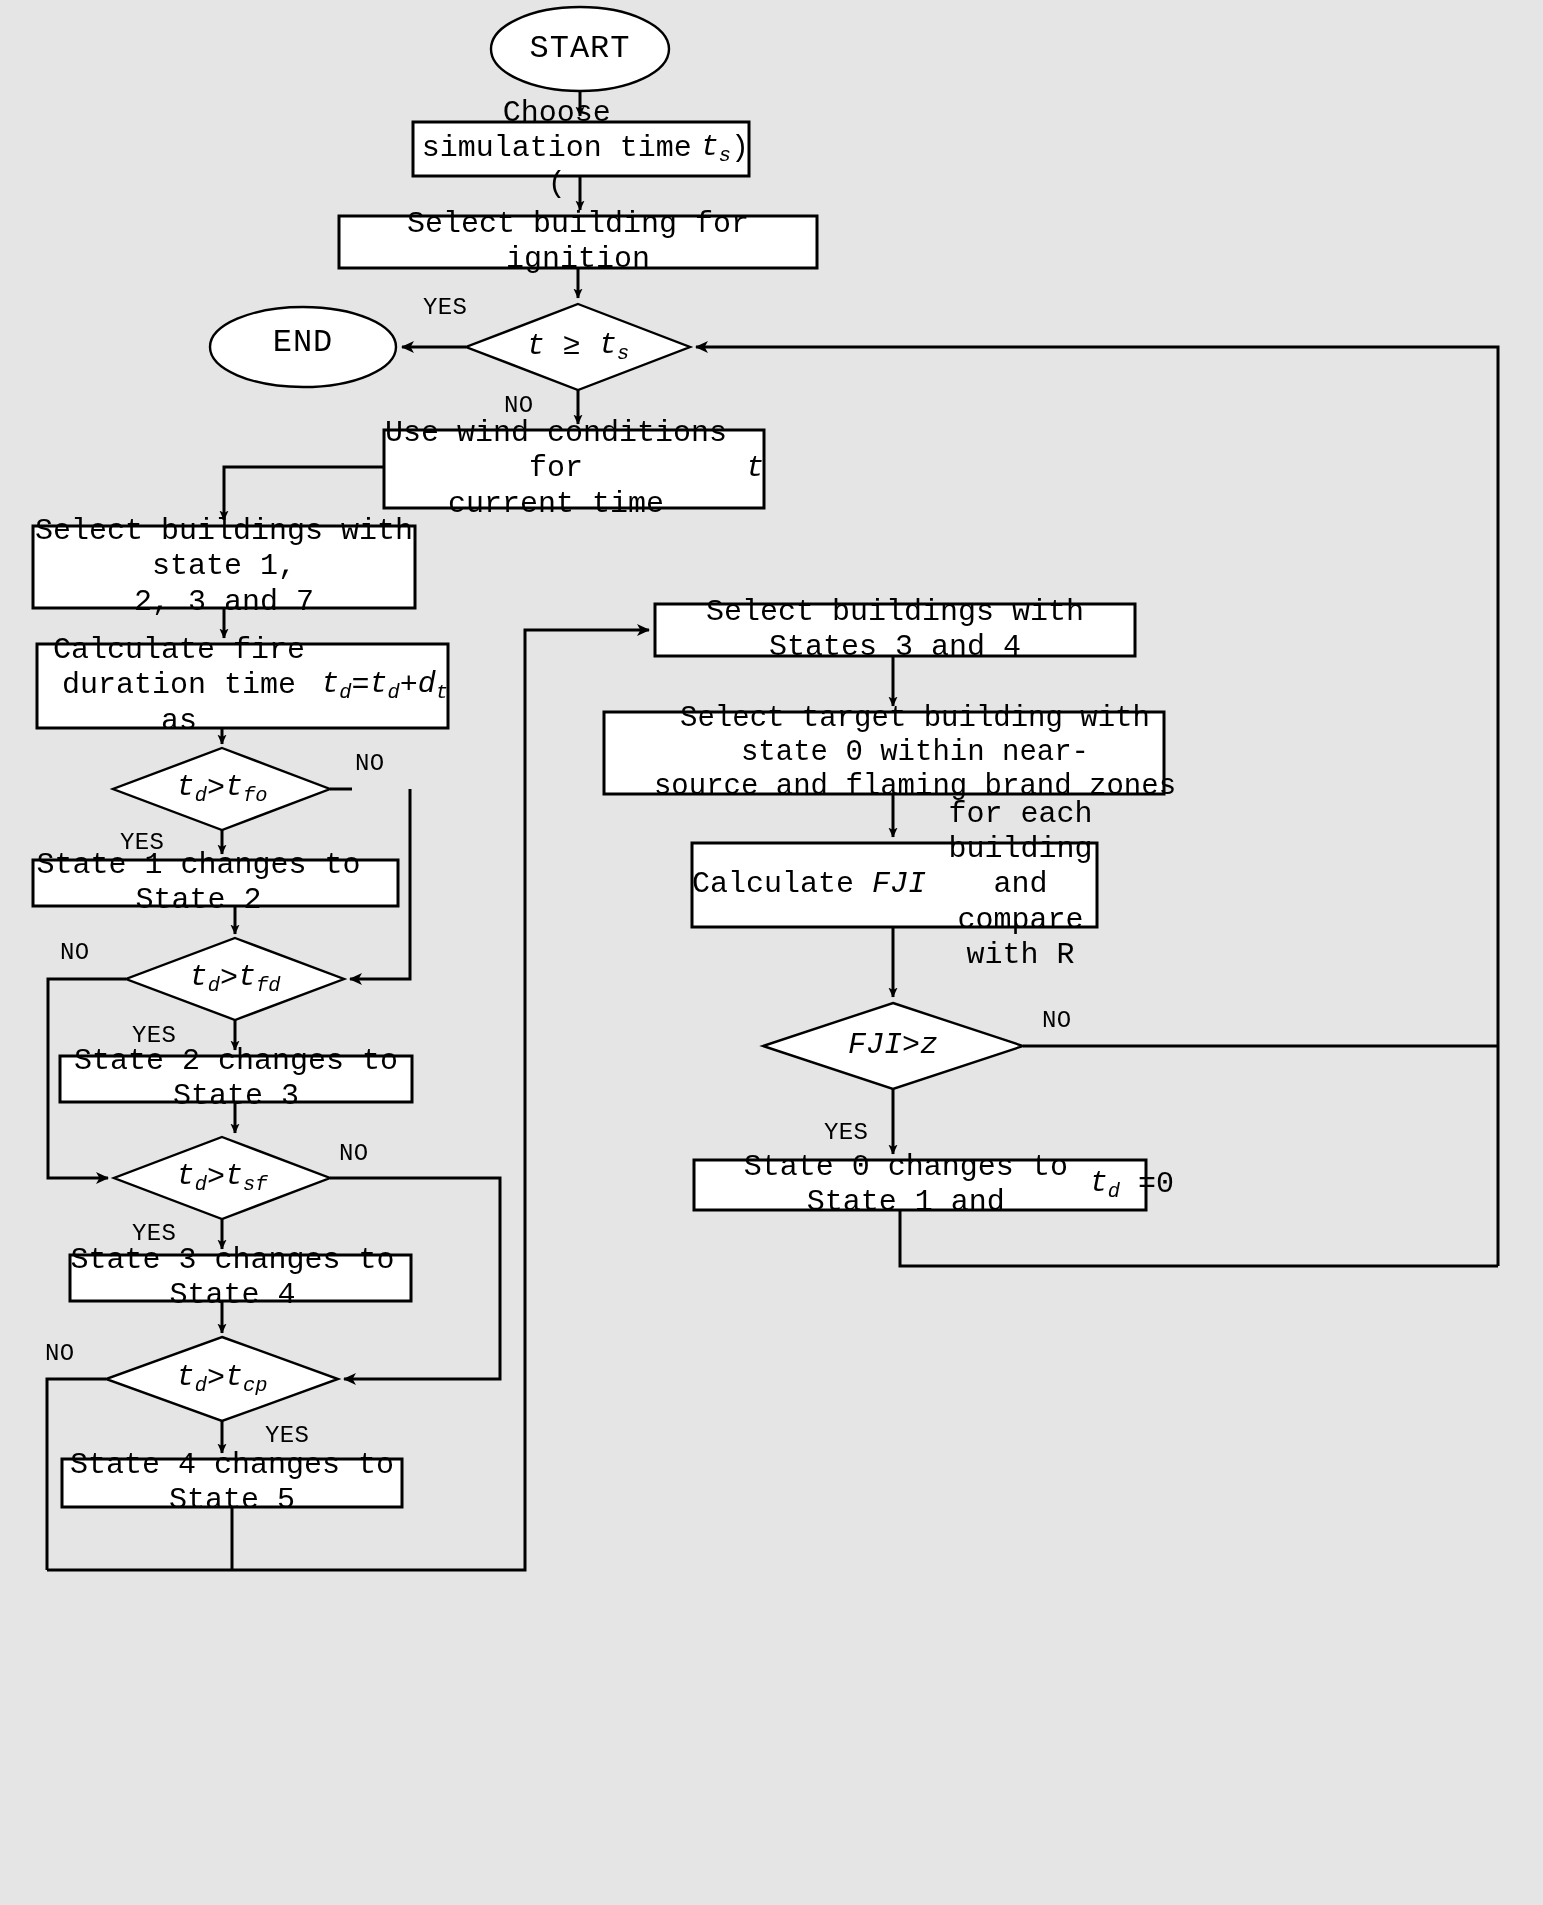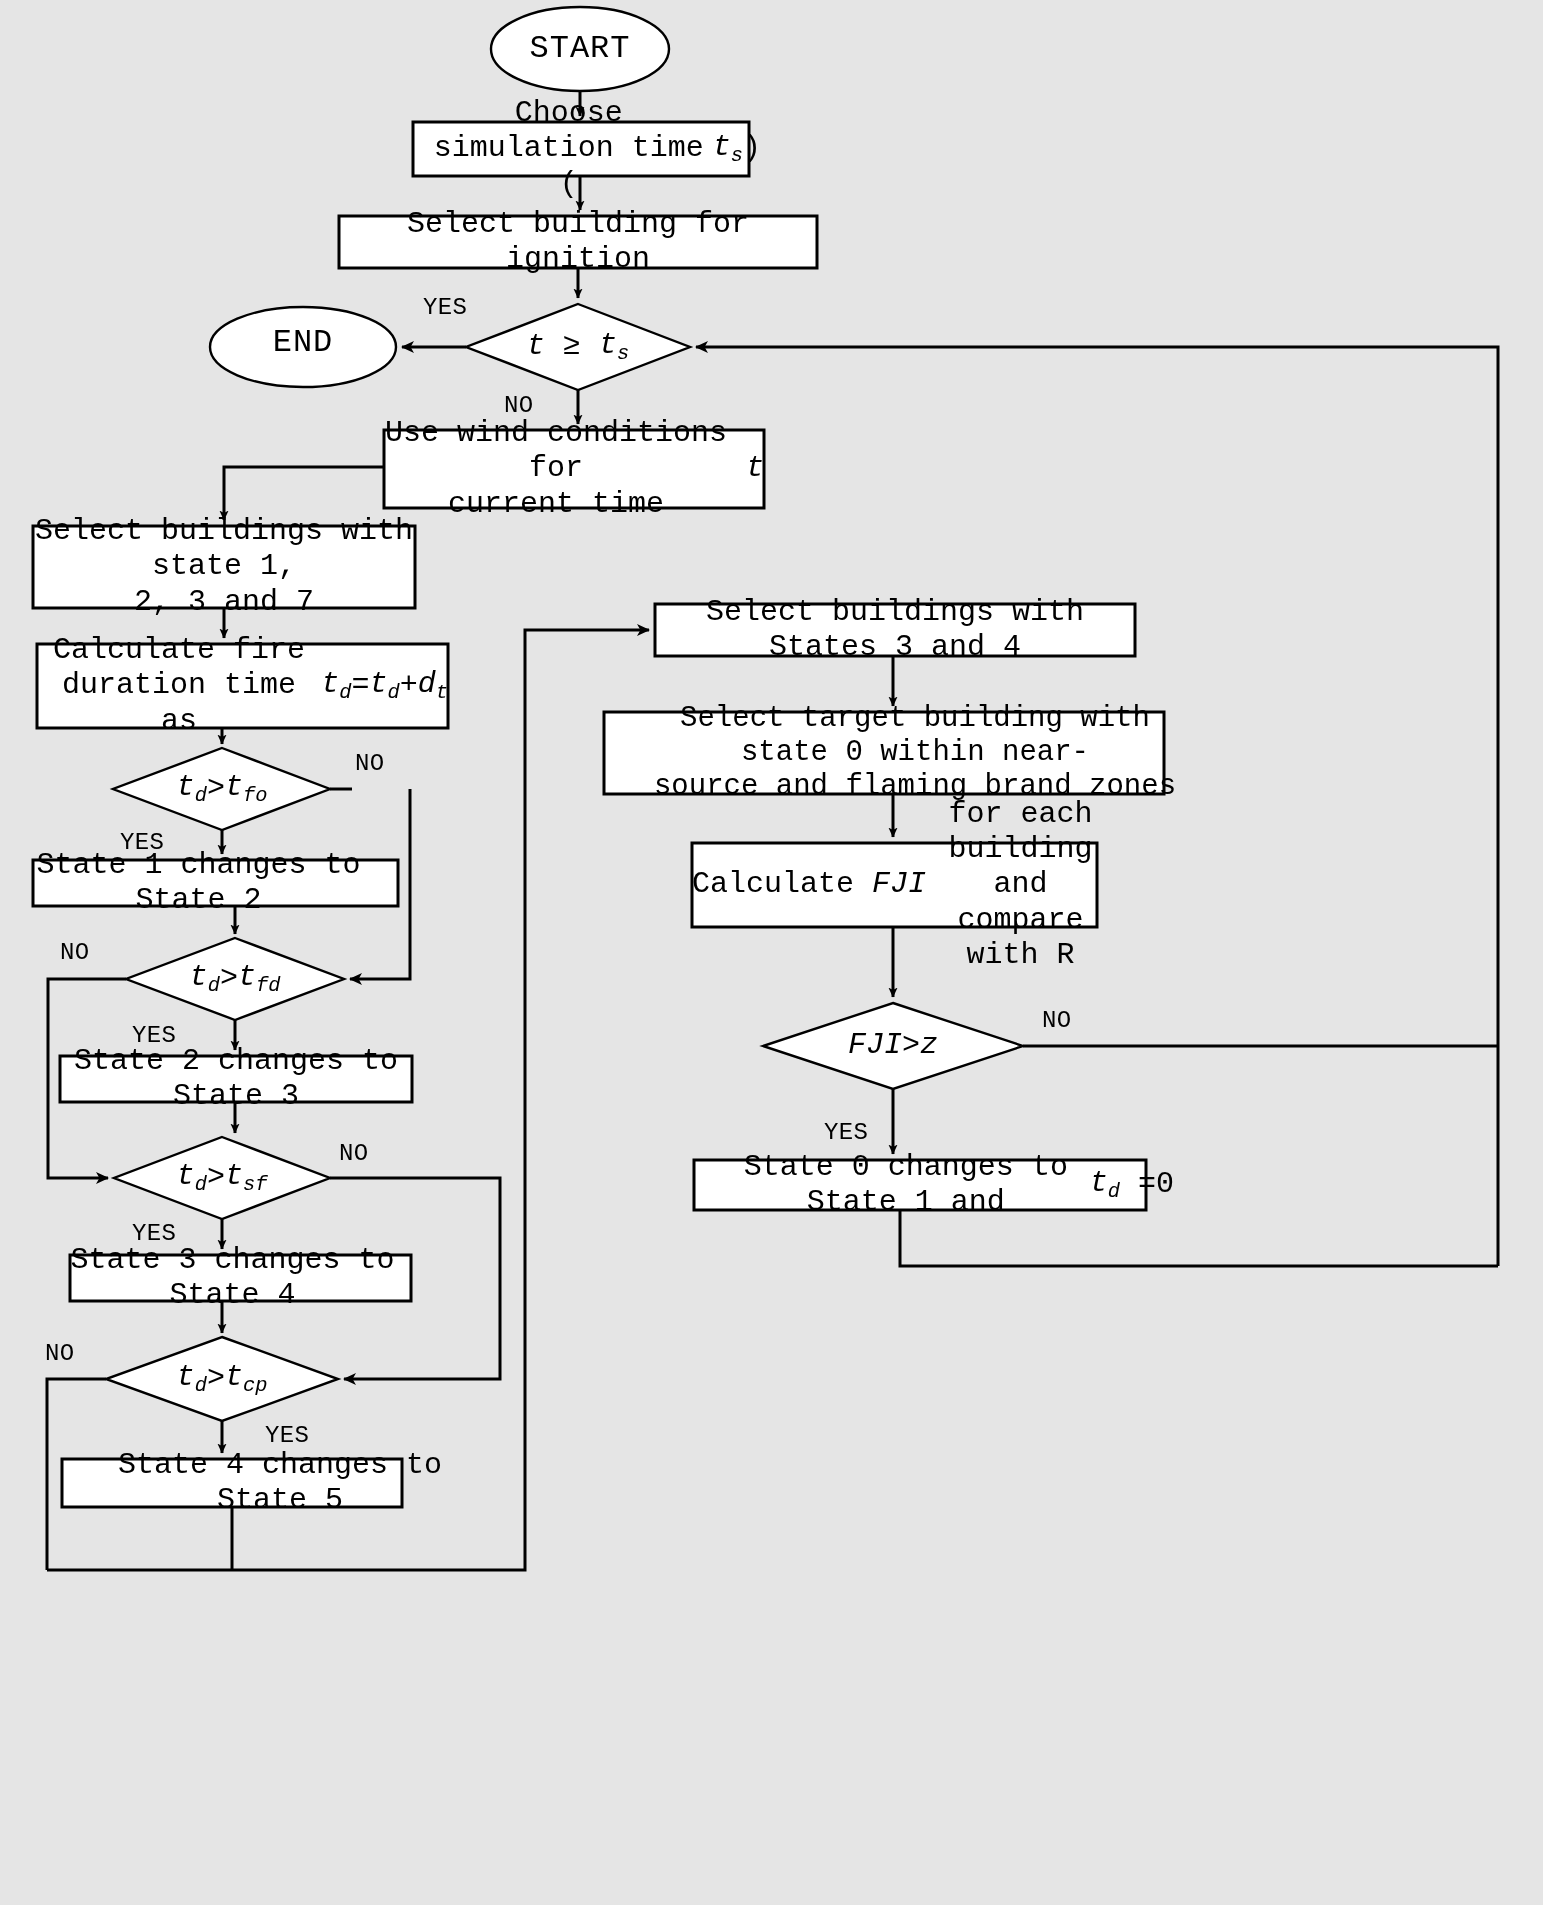--- a/index.html
+++ b/index.html
@@ -166,21 +166,21 @@
 
     <path class="conn" d="M1023,1046 L1498,1046"></path>
 
     <path class="conn" d="M900,1210 L900,1266 L1498,1266"></path>
 
     <path class="conn" d="M1498,1266 L1498,347 L696,347" marker-end="url(#arrowbig)"></path>
   </svg>
 
   <div class="nodetext" style="left:491px; top:7px; width:178px; height:84px; font-size:32px; letter-spacing:1px;">START</div>
 
-  <div class="nodetext" style="left:413px; top:122px; width:336px; height:54px;margin-left:12px;">Choose simulation time (<span class="mathi">t<span class="sub">s</span></span>)</div>
+  <div class="nodetext" style="left:413px; top:122px; width:336px; height:54px;">Choose simulation time (<span class="mathi">t<span class="sub">s</span></span>)</div>
 
   <div class="nodetext" style="left:339px; top:216px; width:478px; height:52px;">Select building for ignition</div>
 
   <div class="nodetext" style="left:498px; top:322px; width:160px; height:50px;"><span class="mathi">t</span>&nbsp;≥&nbsp;<span class="mathi">t<span class="sub">s</span></span></div>
 
   <div class="nodetext" style="left:214px; top:303px; width:178px; height:80px; font-size:32px; letter-spacing:1px;">END</div>
 
   <div class="nodetext" style="left:384px; top:430px; width:380px; height:78px;">Use wind conditions for
 current time <span class="mathi">&nbsp;t</span></div>
 
@@ -197,21 +197,21 @@
   <div class="nodetext" style="left:155px; top:954px; width:160px; height:50px;"><span class="mathi">t<span class="sub">d</span></span> &gt; <span class="mathi">t<span class="sub">fd</span></span></div>
 
   <div class="nodetext" style="left:60px; top:1056px; width:352px; height:46px;">State 2 changes to State 3</div>
 
   <div class="nodetext" style="left:142px; top:1153px; width:160px; height:50px;"><span class="mathi">t<span class="sub">d</span></span> &gt; <span class="mathi">t<span class="sub">sf</span></span></div>
 
   <div class="nodetext" style="left:62px; top:1255px; width:341px; height:46px;">State 3 changes to State 4</div>
 
   <div class="nodetext" style="left:142px; top:1354px; width:160px; height:50px;"><span class="mathi">t<span class="sub">d</span></span> &gt; <span class="mathi">t<span class="sub">cp</span></span></div>
 
-  <div class="nodetext" style="left:62px; top:1459px; width:340px; height:48px;padding-left:48px;">State 4 changes to State 5</div>
+  <div class="nodetext" style="left:62px; top:1459px; width:340px; height:48px;">State 4 changes to State 5</div>
 
   <div class="nodetext" style="left:655px; top:604px; width:480px; height:52px;">Select buildings with States 3 and 4</div>
 
   <div class="nodetext small" style="left:604px; top:712px; width:560px; height:82px;padding-left:31px;">Select target building with state 0 within near-
 source and flaming brand zones</div>
 
   <div class="nodetext" style="left:692px; top:843px; width:405px; height:84px;">Calculate <span class="mathi">&nbsp;FJI&nbsp;</span> for each building
 and compare with R</div>
 
   <div class="nodetext" style="left:813px; top:1021px; width:160px; height:50px;"><span class="mathi">FJI</span> &gt; <span class="mathi">z</span></div>

